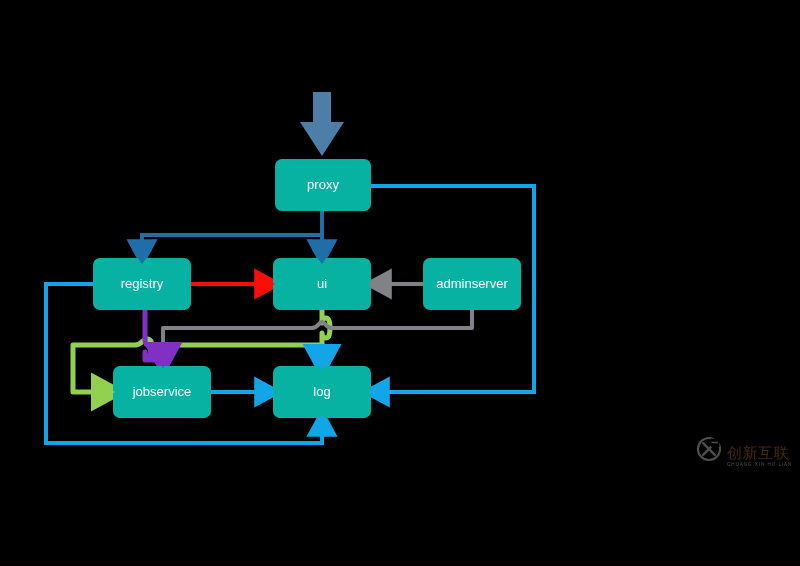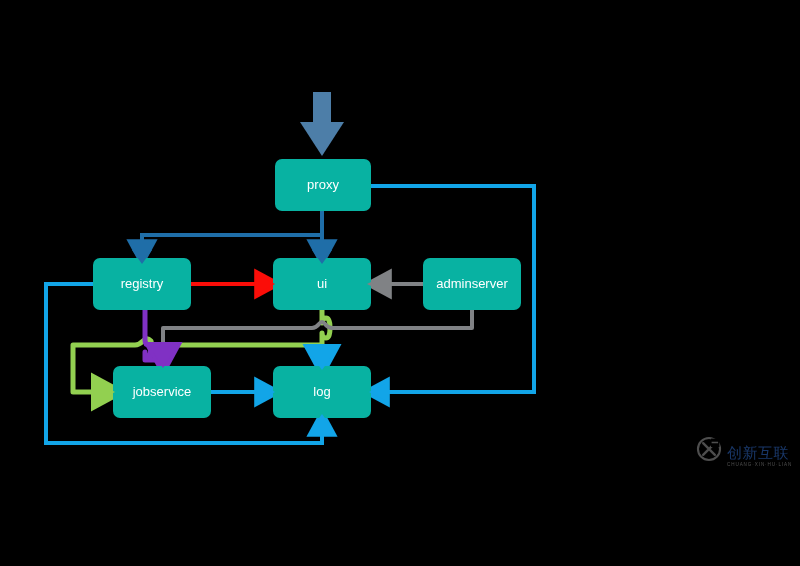--- a/index.html
+++ b/index.html
@@ -7,21 +7,21 @@
        font-family:"Liberation Sans","DejaVu Sans",sans-serif;}
   #stage{position:relative;width:800px;height:480px;background:#000000;}
   svg#diagram{position:absolute;left:0;top:0;width:800px;height:566px;display:block;}
   .node-label{fill:#ffffff;font-family:"Liberation Sans","DejaVu Sans",sans-serif;
               font-size:13px;text-anchor:middle;dominant-baseline:middle;}
   .nodebox{stroke:none;}
   #watermark{position:absolute;right:8px;bottom:10px;width:96px;height:42px;
              opacity:.42;display:flex;align-items:center;gap:5px;}
   .wm-logo{width:26px;height:26px;flex:0 0 26px;}
   .wm-text{display:flex;flex-direction:column;justify-content:center;line-height:1;}
-  .wm-cn{font-size:15px;color:#3b82f6;letter-spacing:.5px;font-family:"DejaVu Sans",sans-serif;margin-top:16px;}
+  .wm-cn{font-size:15px;color:#a16207;letter-spacing:.5px;font-family:"DejaVu Sans",sans-serif;margin-top:16px;}
   .wm-py{font-size:4.6px;color:#b9b9b9;letter-spacing:.9px;margin-top:2px;
          font-family:"Liberation Sans",sans-serif;}
 </style>
 </head>
 <body>
 
 <div id="stage">
 
   <svg id="diagram" viewBox="0 0 800 566">
     <defs>

